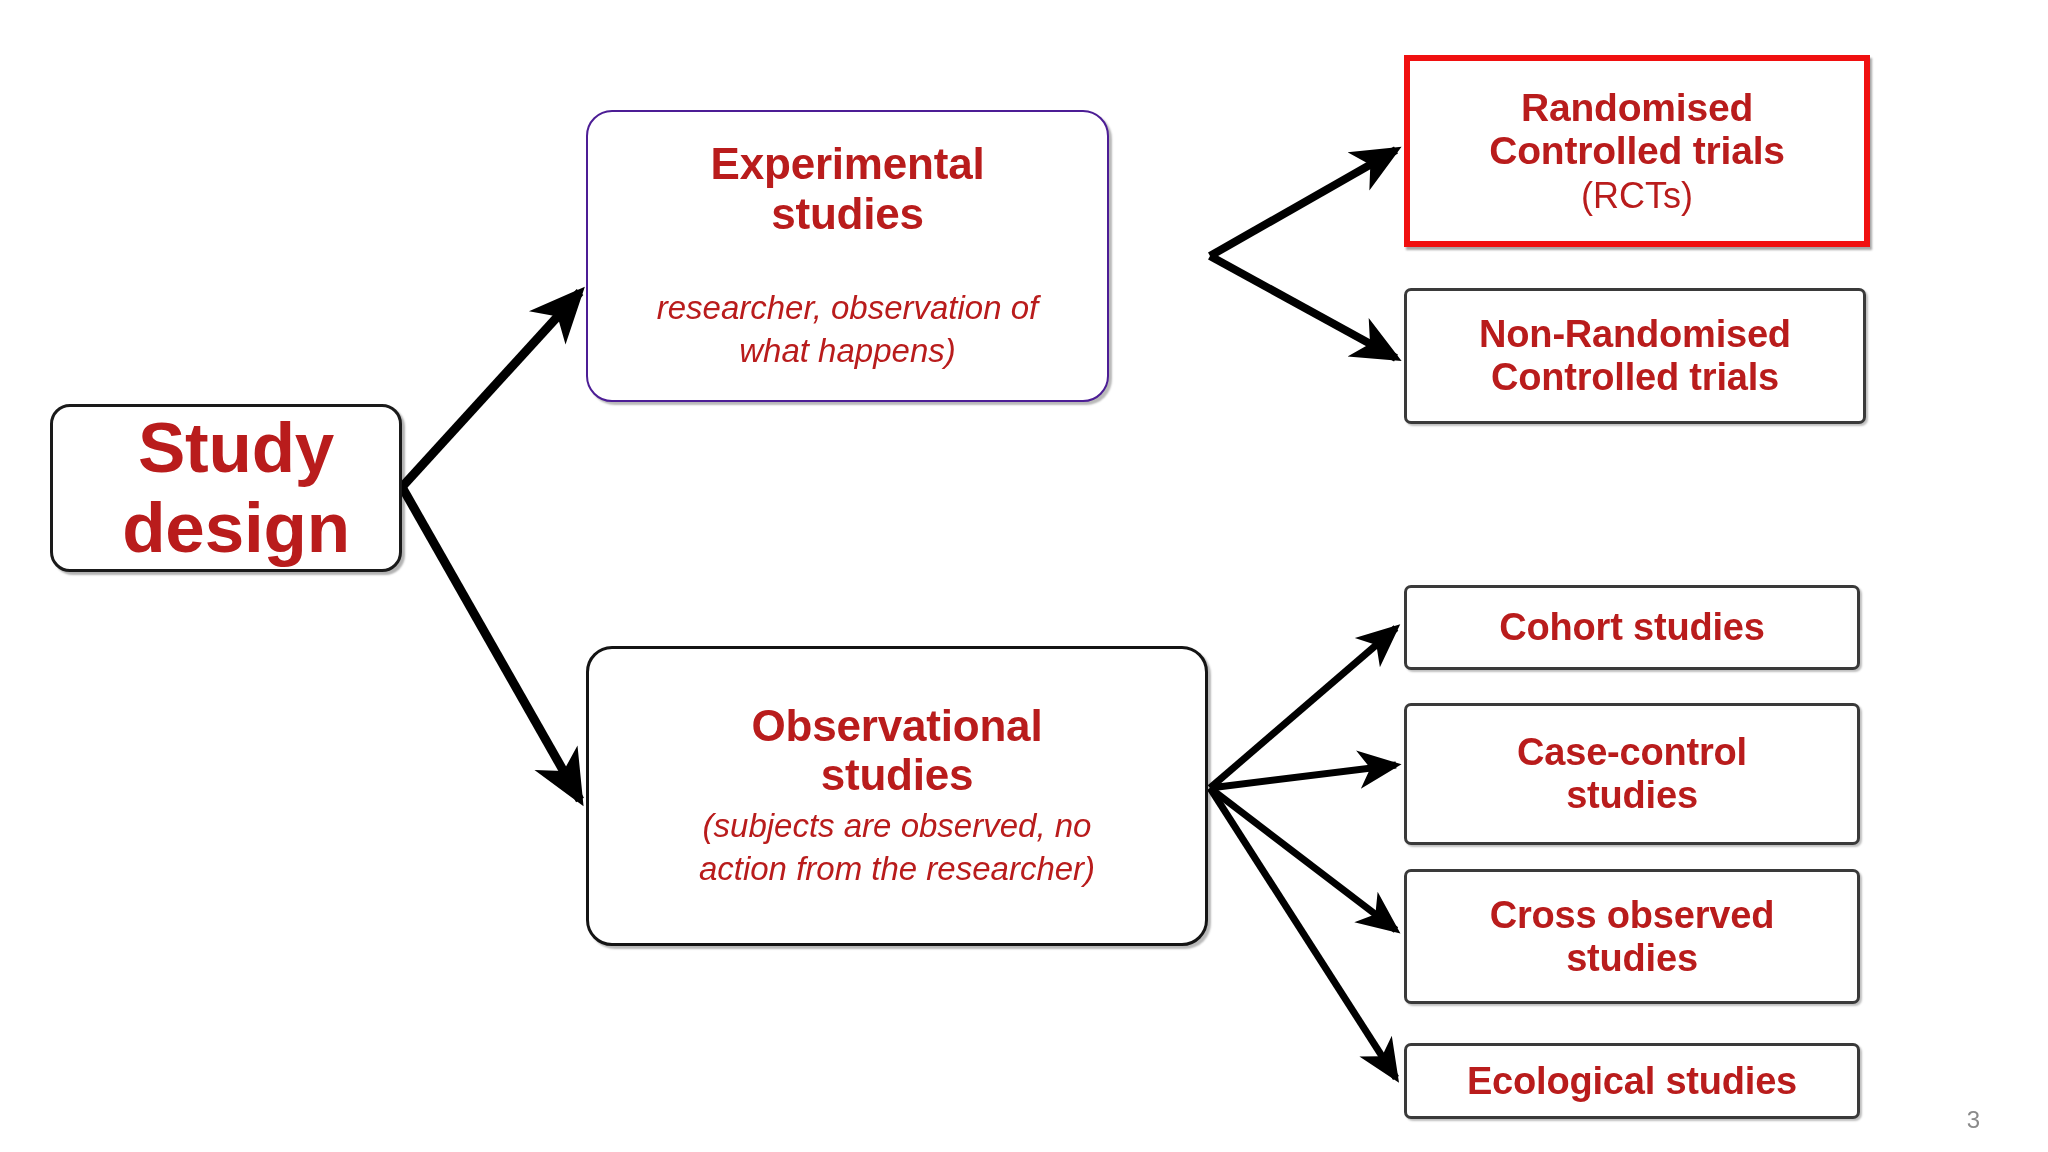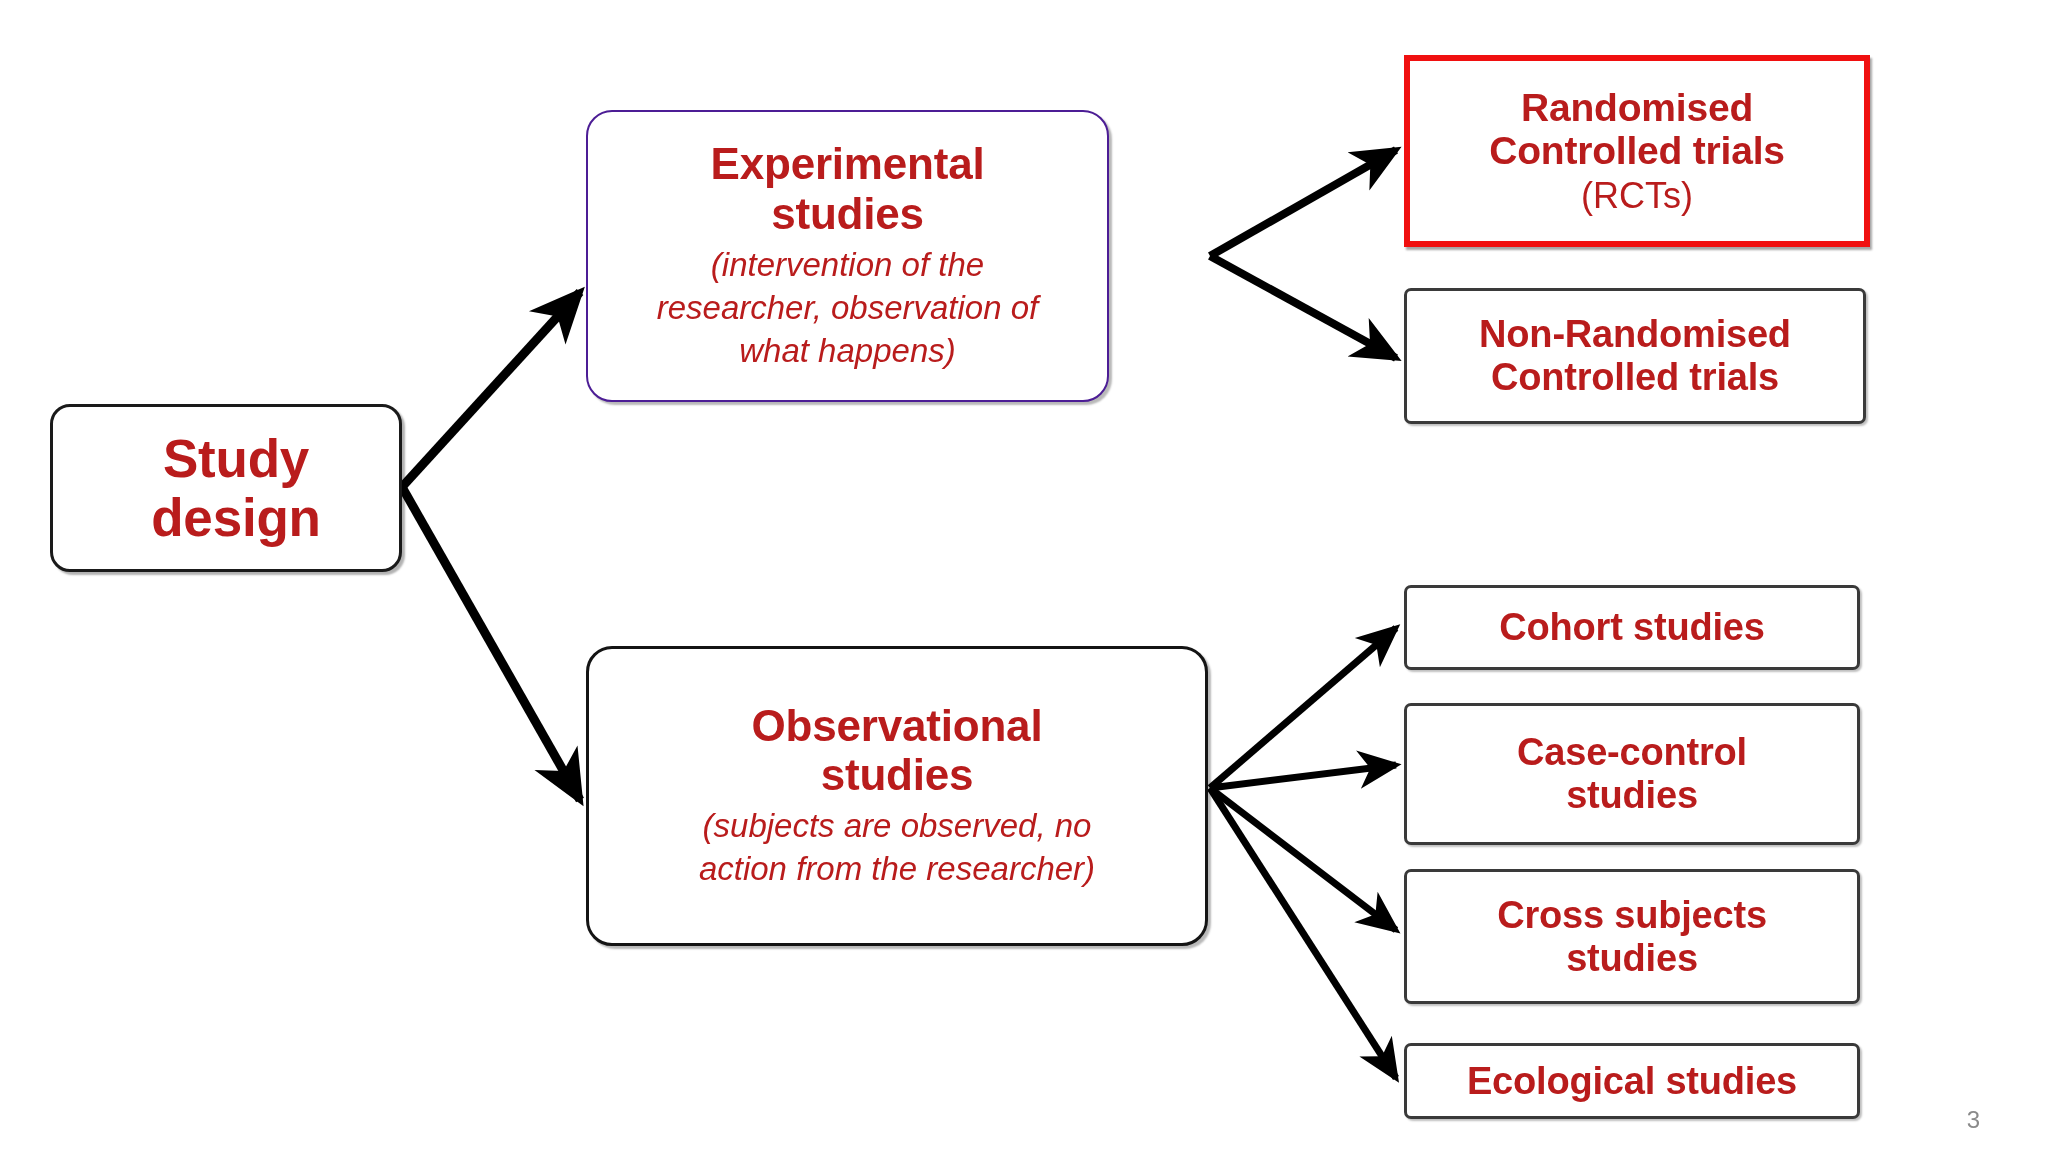--- a/index.html
+++ b/index.html
@@ -51,21 +51,21 @@
     line-height: 1.14;
   }
 
   
   #node-study-design {
     left: 50px; top: 404px; width: 352px; height: 168px;
     border: 3px solid #1a1a1a;
     border-radius: 20px;
     box-shadow: 3px 3px 2px rgba(0,0,0,0.30);
   }
-  #node-study-design .title { font-size: 53px; margin-left: 20px; }
+  #node-study-design .title { font-size: 71px; margin-left: 20px; }
 
   
   #node-experimental {
     left: 586px; top: 110px; width: 523px; height: 292px;
     border: 2px solid #4c1d95;
     border-radius: 26px;
     box-shadow: 3px 3px 2px rgba(0,0,0,0.28);
     padding: 4px 18px;
   }
   #node-experimental .title { font-size: 44px; }
@@ -146,21 +146,21 @@
       <span>design</span>
     </div>
   </div>
 
   <div class="node" id="node-experimental">
     <div class="title">
       <span>Experimental</span><br>
       <span>studies</span>
     </div>
     <div class="sub">
-      <span>(intervention of the</span><br>
+      <br>
       <span>researcher, observation of</span><br>
       <span>what happens)</span>
     </div>
   </div>
 
   <div class="node" id="node-observational">
     <div class="title">
       <span>Observational</span><br>
       <span>studies</span>
     </div>
@@ -191,21 +191,21 @@
 
   <div class="node leaf" id="node-case">
     <div class="title">
       <span>Case-control</span><br>
       <span>studies</span>
     </div>
   </div>
 
   <div class="node leaf" id="node-cross">
     <div class="title">
-      <span>Cross subjects</span><br>
+      <span>Cross observed</span><br>
       <span>studies</span>
     </div>
   </div>
 
   <div class="node leaf" id="node-ecologic">
     <div class="title">Ecological studies</div>
   </div>
 
   <div id="page-number">3</div>
 

